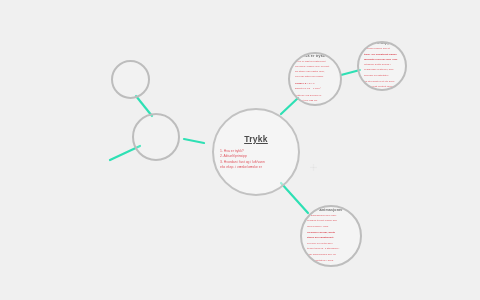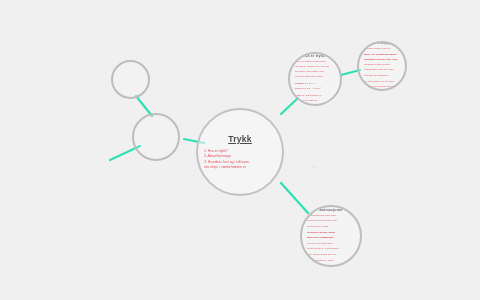--- a/index.html
+++ b/index.html
@@ -46,21 +46,21 @@
     overflow: hidden;
     text-align: center;
   }
 
   .node.empty {
     background: rgba(255,255,255,0.18);
   }
 
   
   #node-trykk {
-    left: 196px;
+    left: 212px;
     top: 108px;
     width: 88px;
     height: 88px;
     border-width: 2px;
     border-color: #c2c2c2;
     background: rgba(250,250,250,0.55);
   }
   #node-trykk .node-title {
     font-size: 8.5px;
     font-weight: bold;

